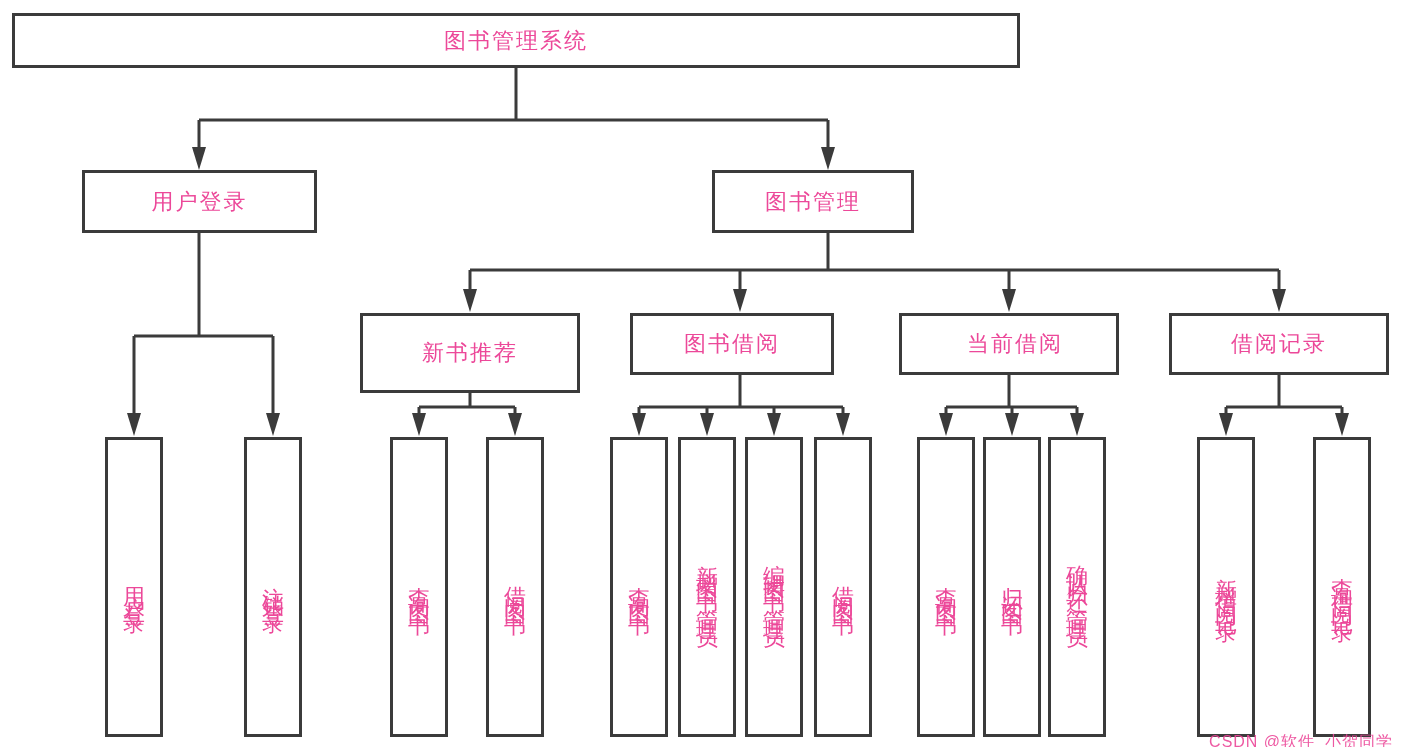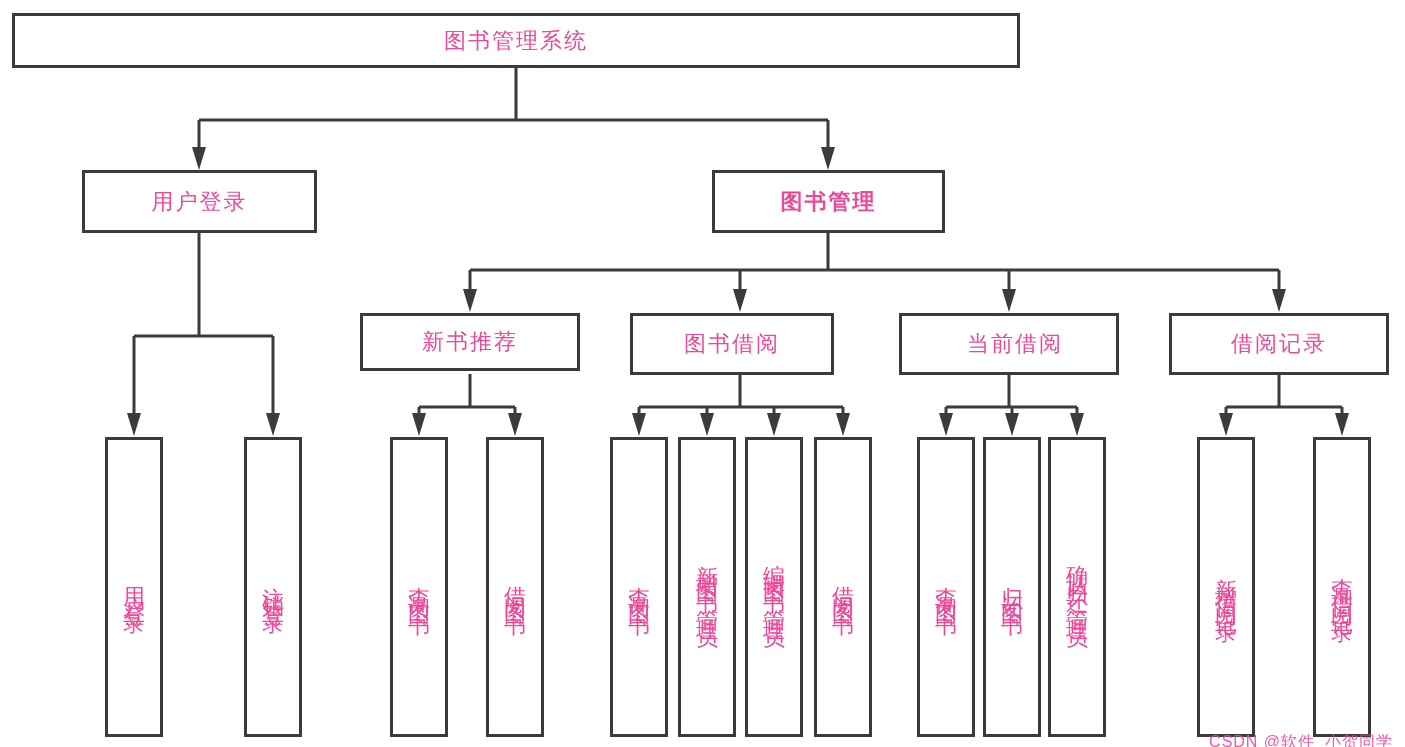--- a/index.html
+++ b/index.html
@@ -58,23 +58,23 @@
       <polygon points="1005,413 1019,413 1012,436"></polygon>
       <polygon points="1070,413 1084,413 1077,436"></polygon>
       <polygon points="1219,413 1233,413 1226,436"></polygon>
       <polygon points="1335,413 1349,413 1342,436"></polygon>
     </g>
   </svg>
 
   <div class="node h-label" style="left:12px; top:13px; width:1008px; height:55px;">图书管理系统</div>
 
   <div class="node h-label" style="left:82px; top:170px; width:235px; height:63px;">用户登录</div>
-  <div class="node h-label" style="left:712px; top:170px; width:233px; height:63px;font-weight:bold;">图书管理</div>
+  <div class="node h-label" style="left:712px; top:170px; width:202px; height:63px;">图书管理</div>
 
-  <div class="node h-label" style="left:360px; top:313px; width:220px; height:58px;">新书推荐</div>
+  <div class="node h-label" style="left:360px; top:313px; width:220px; height:80px;">新书推荐</div>
   <div class="node h-label" style="left:630px; top:313px; width:204px; height:62px;">图书借阅</div>
   <div class="node h-label" style="left:899px; top:313px; width:220px; height:62px;padding-left:12px;">当前借阅</div>
   <div class="node h-label" style="left:1169px; top:313px; width:220px; height:62px;">借阅记录</div>
 
   <div class="node" style="left:105px; top:437px; width:58px; height:300px;">
     <span class="vtext">用户登录</span>
   </div>
   <div class="node" style="left:244px; top:437px; width:58px; height:300px;">
     <span class="vtext">注销登录</span>
   </div>

